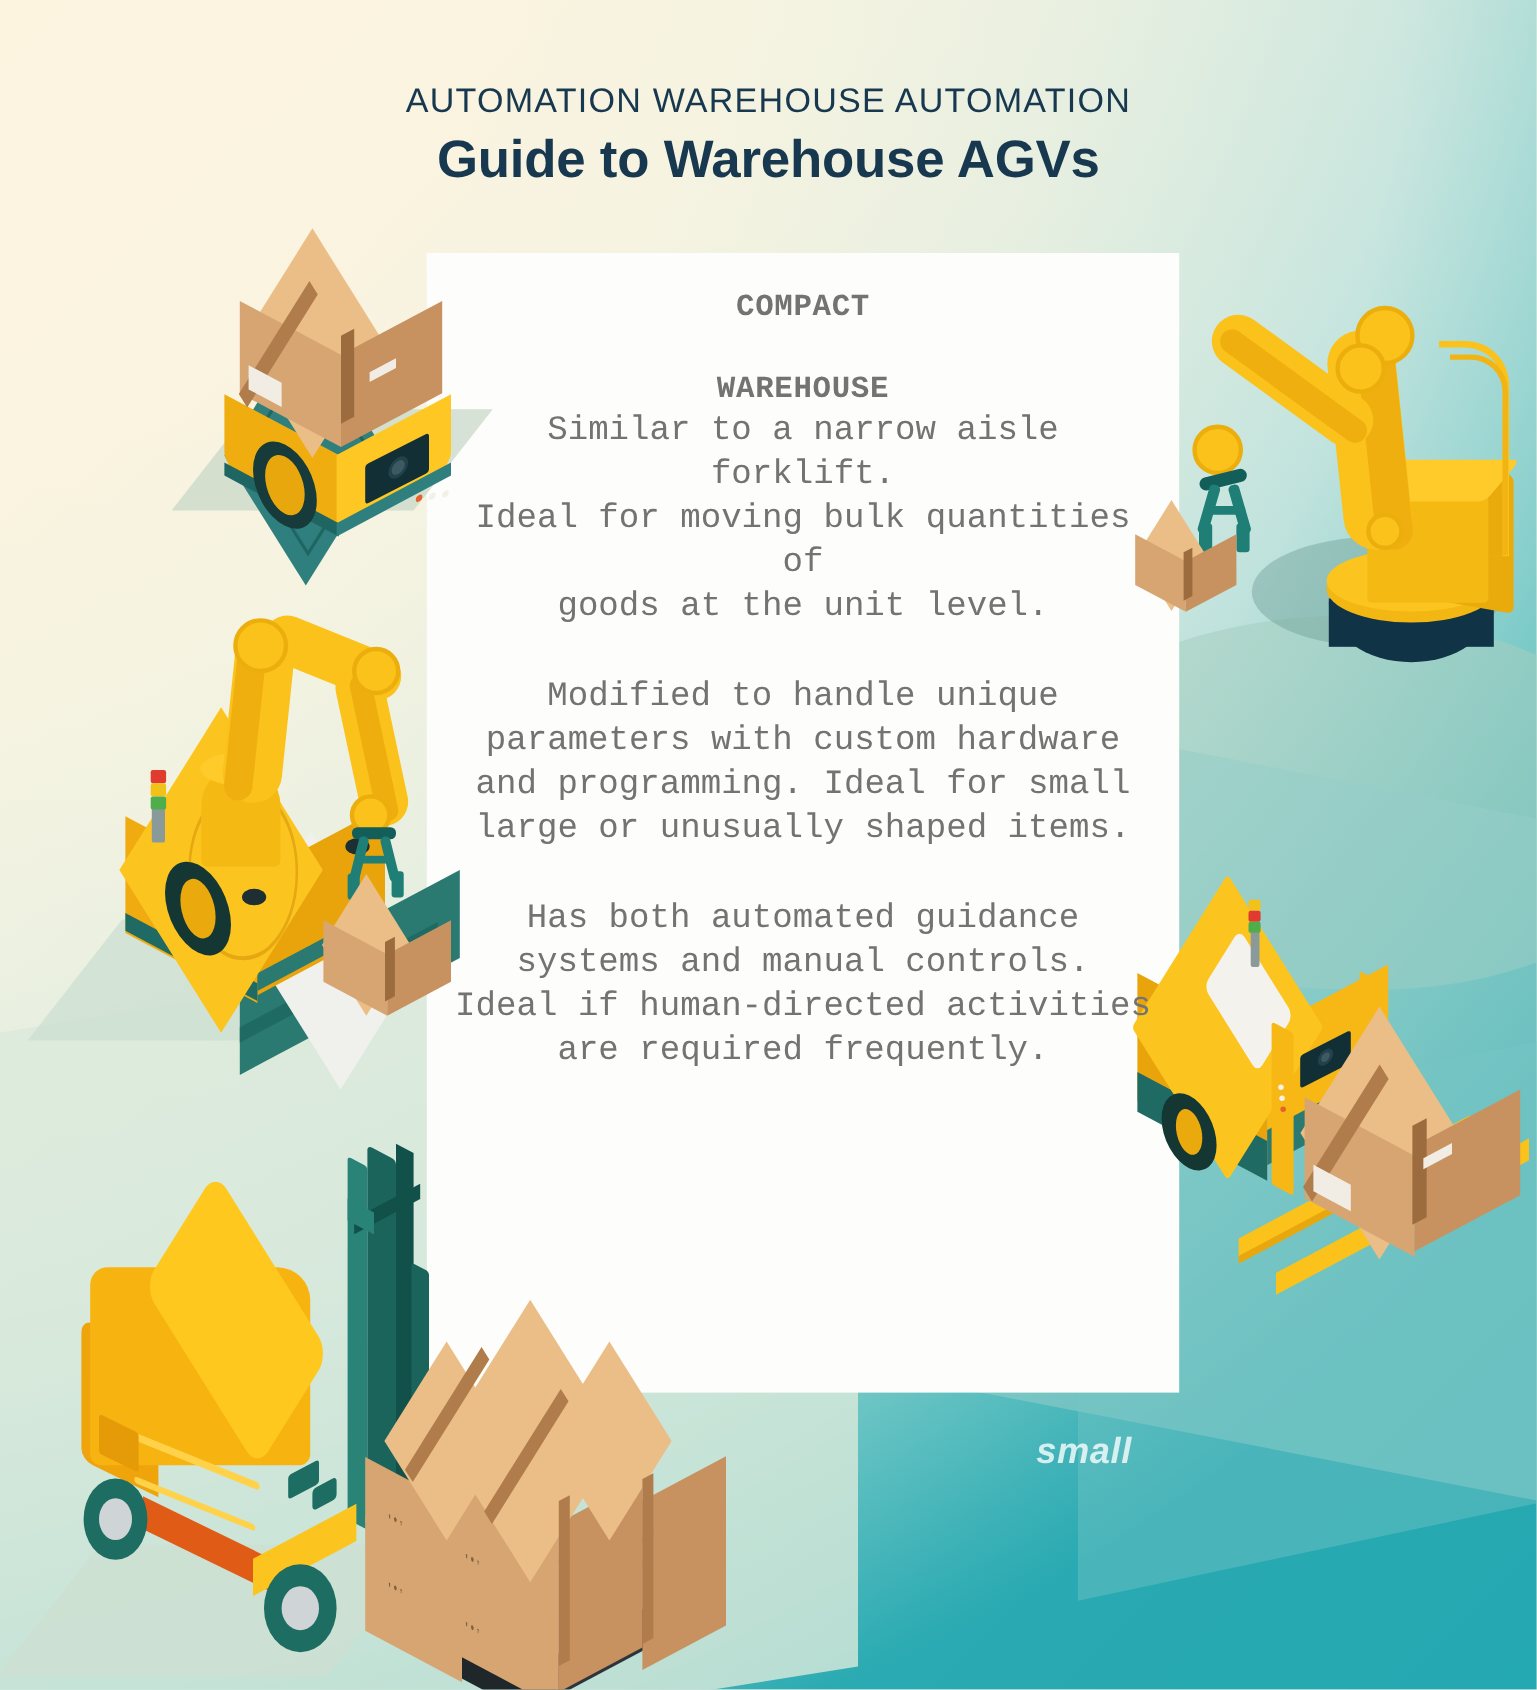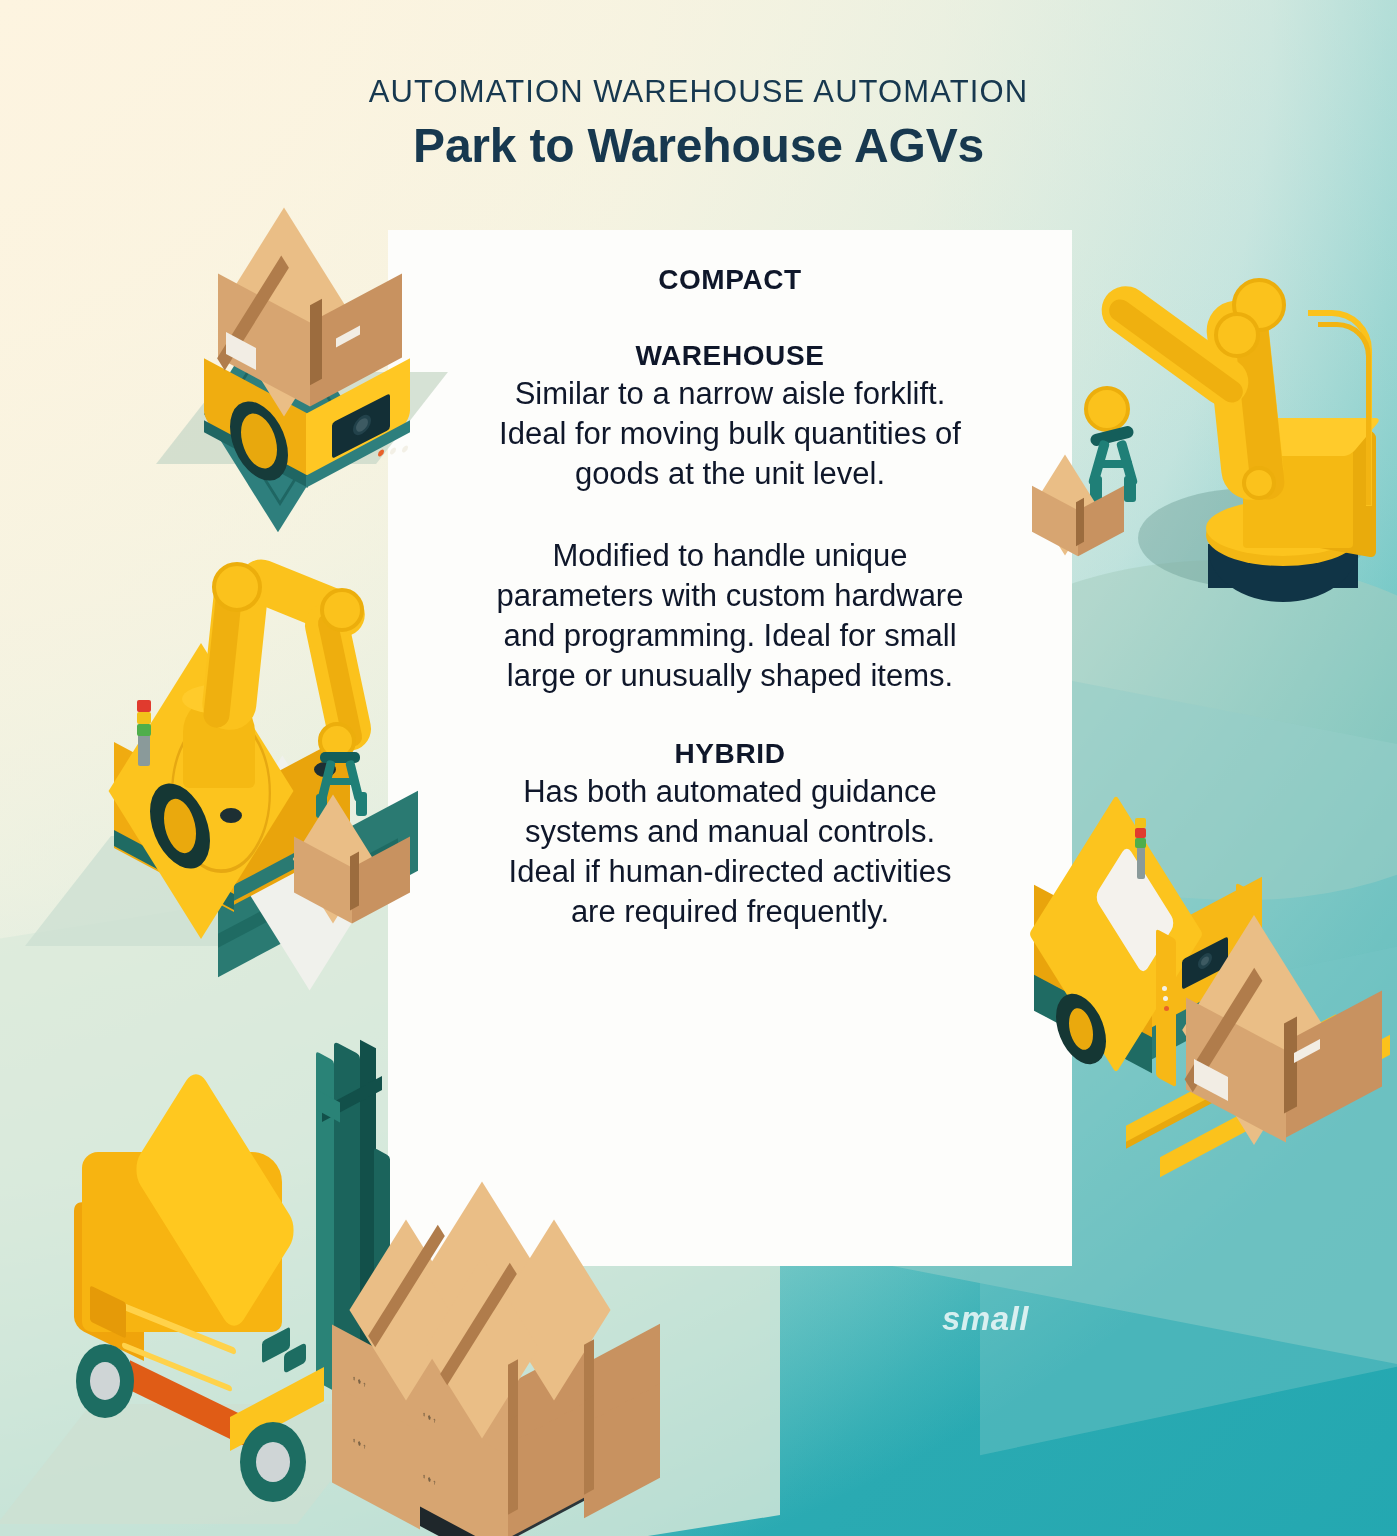--- a/index.html
+++ b/index.html
@@ -44,21 +44,21 @@
   
   .panel{
     position:absolute;left:388px;top:230px;width:684px;height:1036px;
     background:#fdfdfb;
   }
   .sections{
     position:absolute;left:388px;top:230px;width:684px;height:1036px;
     padding-top:34px;box-sizing:border-box;
     display:flex;flex-direction:column;justify-content:flex-start;gap:0;
   }
-  .section{padding:0 18px 0 18px;text-align:center;color:#0f172a;}
+  .section{padding:0 18px 0 18px;text-align:center;color:#737373;font-family:Liberation Mono, monospace;}
   .section + .section{margin-top:42px;}
   .sec-title{font-size:28px;font-weight:bold;letter-spacing:.6px;margin-bottom:2px;}
   .sec-body{font-size:31px;line-height:1.29;font-weight:400;white-space:pre-line;}
 
   .logo{
     position:absolute;left:942px;top:1300px;
     font-size:33px;font-style:italic;font-weight:bold;
     color:rgba(255,255,255,.78);letter-spacing:.5px;
   }
 
@@ -223,21 +223,21 @@
 <div id="stage">
 
   <div class="bg-base"></div>
   <div class="bg-wash"></div>
   <div class="ground g1"></div>
   <div class="ground g2"></div>
   <div class="ground g3"></div>
   <div class="ground g4"></div>
 
   <div class="eyebrow">AUTOMATION WAREHOUSE AUTOMATION</div>
-  <div class="title">Park to Warehouse AGVs</div>
+  <div class="title">Guide to Warehouse AGVs</div>
 
   <div class="panel"></div>
 
   <div class="art" id="agv-compact">
     <div class="shadow"></div>
     <div class="bodyTop"></div>
     <div class="bodyTopIn"></div>
     <div class="bodyL"></div>
     <div class="bodyR"></div>
     <div class="skirtL"></div>
@@ -437,21 +437,20 @@
     </div>
 
     <div class="section">
       <div class="sec-body">Modified to handle unique
 parameters with custom hardware
 and programming. Ideal for small
 large or unusually shaped items.</div>
     </div>
 
     <div class="section">
-      <div class="sec-title">HYBRID</div>
       <div class="sec-body">Has both automated guidance
 systems and manual controls.
 Ideal  if human-directed activities
 are required frequently.</div>
     </div>
 
   </div>
 
   <div class="logo">small</div>
 

